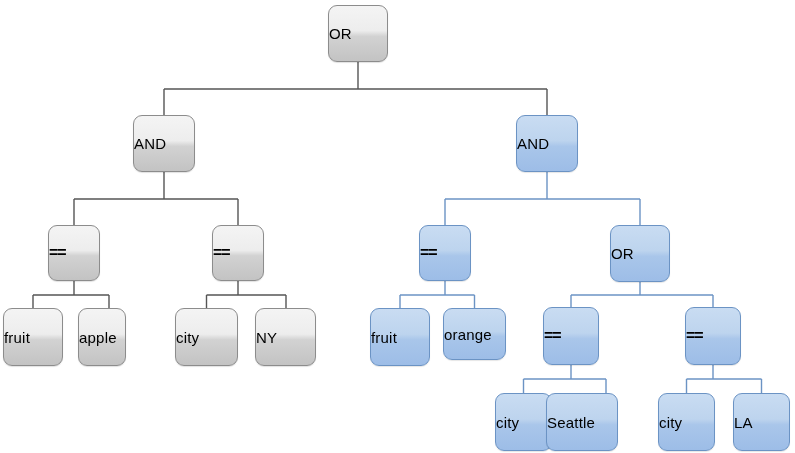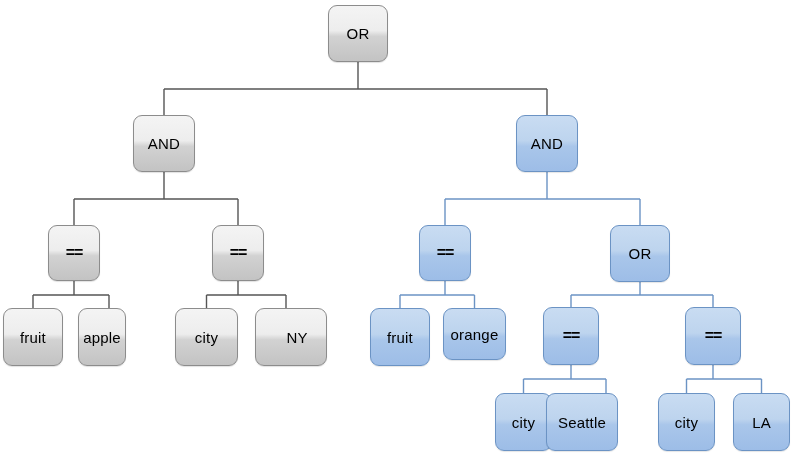--- a/index.html
+++ b/index.html
@@ -21,21 +21,20 @@
     top: 0;
     width: 795px;
     height: 453px;
   }
   .node {
     position: absolute;
     box-sizing: border-box;
     border-radius: 9px;
     display: flex;
     align-items: center;
-    justify-content: center;
     font-size: 15px;
     color: #000000;
     letter-spacing: 0.2px;
     white-space: nowrap;
     z-index: 5;
   }
   .node.gray {
     background: linear-gradient(to bottom, #f4f4f4 0%, #ededed 45%, #d2d2d2 55%, #c3c3c3 100%);
     border: 1.4px solid #8c8c8c;
     box-shadow: 0 1px 1px rgba(0,0,0,0.12);
@@ -135,21 +134,21 @@
       </div>
       <div class="node gray" style="left: 3px; top: 308px; width: 60px; height: 58px;">
         <span>fruit</span>
       </div>
       <div class="node gray" style="left: 78px; top: 308px; width: 48px; height: 58px;">
         <span>apple</span>
       </div>
       <div class="node gray" style="left: 175px; top: 308px; width: 63px; height: 58px;">
         <span>city</span>
       </div>
-      <div class="node gray" style="left: 255px; top: 308px; width: 72px; height: 58px; padding-left: 12px;">
+      <div class="node gray" style="left: 255px; top: 308px; width: 61px; height: 58px;">
         <span>NY</span>
       </div>
       <div class="node blue" style="left: 370px; top: 308px; width: 60px; height: 58px;">
         <span>fruit</span>
       </div>
       <div class="node blue" style="left: 443px; top: 308px; width: 63px; height: 52px;">
         <span>orange</span>
       </div>
       <div class="node blue op" style="left: 543px; top: 307px; width: 56px; height: 58px;">
         <span>==</span>

